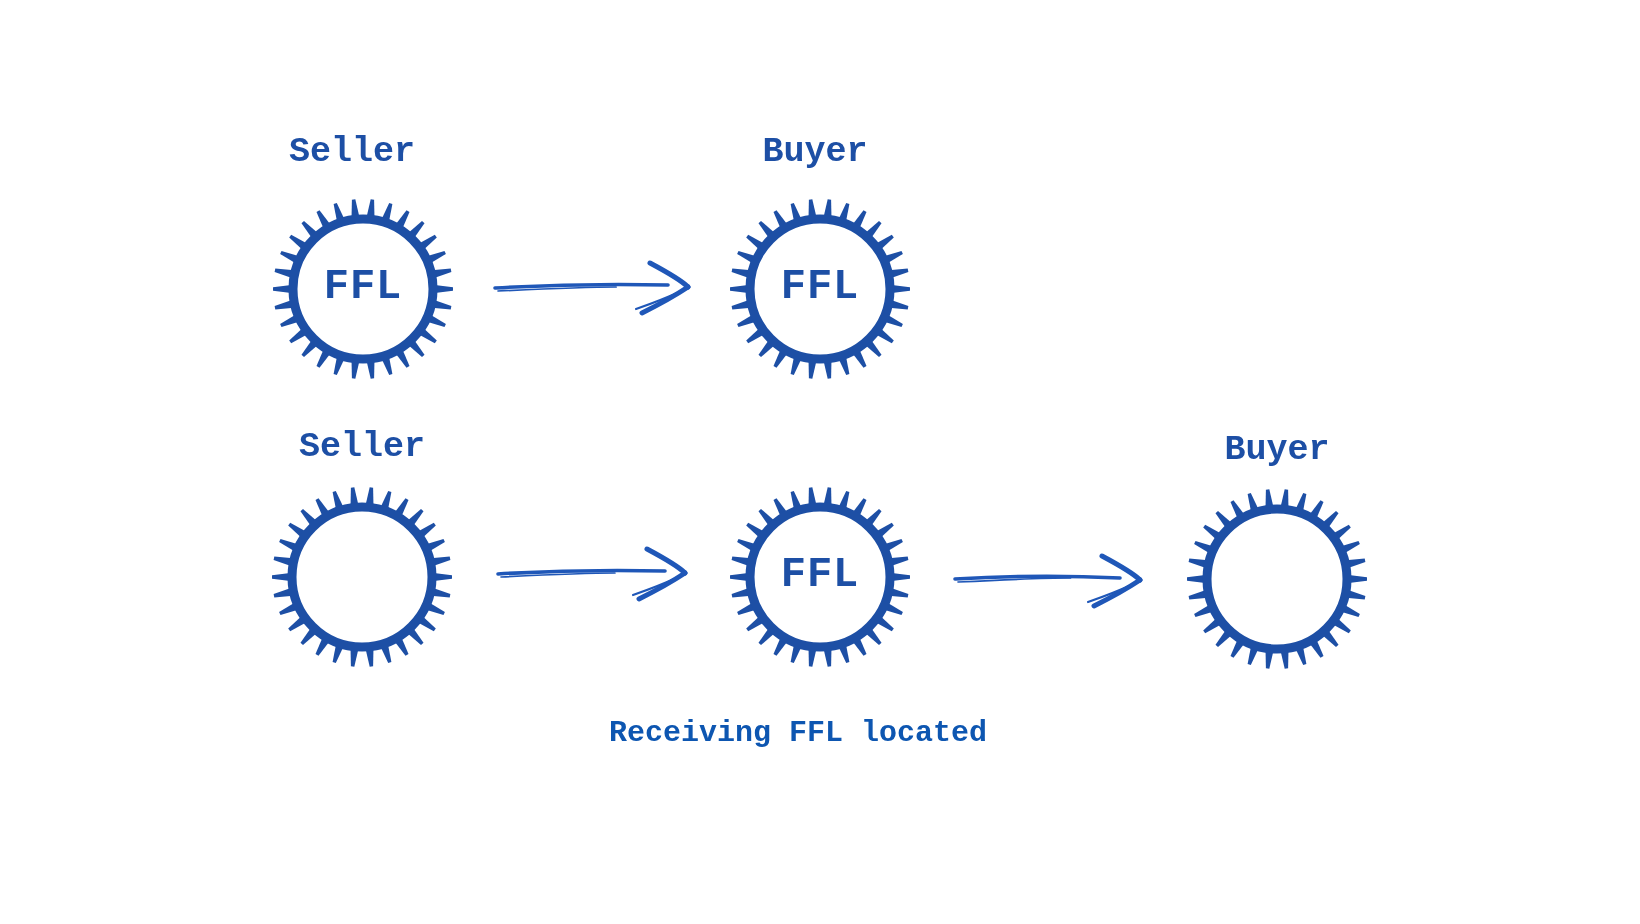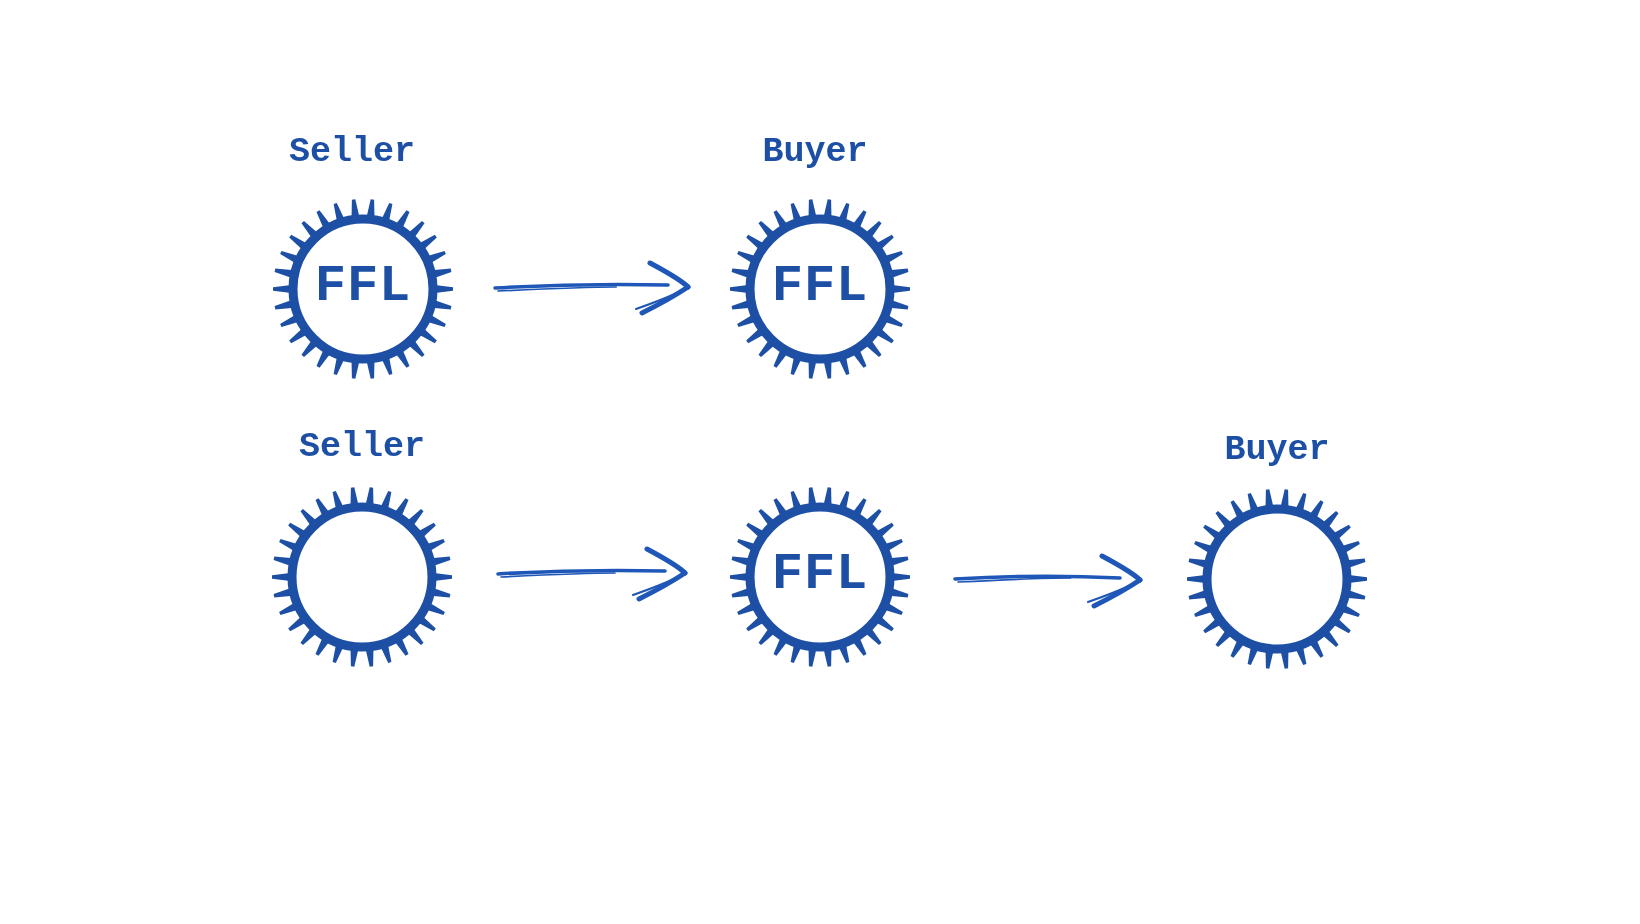--- a/index.html
+++ b/index.html
@@ -27,21 +27,21 @@
   .gear{
     position:absolute;
     width:200px;height:200px;
     transform:translate(-50%,-50%);
   }
   .gear svg{position:absolute;left:0;top:0;}
   .gear-text{
     position:absolute;
     left:50%;top:50%;
     transform:translate(-50%,-54%);
-    font-size:52px;
+    font-size:42px;
     font-weight:700;
     letter-spacing:1px;
     color:var(--primary);
     white-space:nowrap;
   }
   #arrows-layer{
     position:absolute;left:0;top:0;
     pointer-events:none;
   }
   .caption{
@@ -261,15 +261,16 @@
       <path d="M 685 573 Q 667 585 639 599" stroke="#1f57b8" stroke-width="5" fill="none" stroke-linecap="round"></path>
       <path d="M 681 576 Q 659 586 633 595" stroke="#1f57b8" stroke-width="2.2" fill="none" stroke-linecap="round"></path>
       <path d="M 955 579 Q 1037.5 574 1120 578" stroke="#1f57b8" stroke-width="3.6" fill="none" stroke-linecap="round"></path>
       <path d="M 958 582 Q 1037.5 578 1070.5 578" stroke="#1f57b8" stroke-width="1.7" fill="none" stroke-linecap="round"></path>
       <path d="M 1102 556 Q 1132 572 1140 580" stroke="#1f57b8" stroke-width="5" fill="none" stroke-linecap="round"></path>
       <path d="M 1140 580 Q 1122 592 1094 606" stroke="#1f57b8" stroke-width="5" fill="none" stroke-linecap="round"></path>
       <path d="M 1136 583 Q 1114 593 1088 602" stroke="#1f57b8" stroke-width="2.2" fill="none" stroke-linecap="round"></path>
     </svg>
 
   <div class="caption">
+    <div>Receiving FFL located</div>
   </div>
 
 </div>
 
 </body></html>

